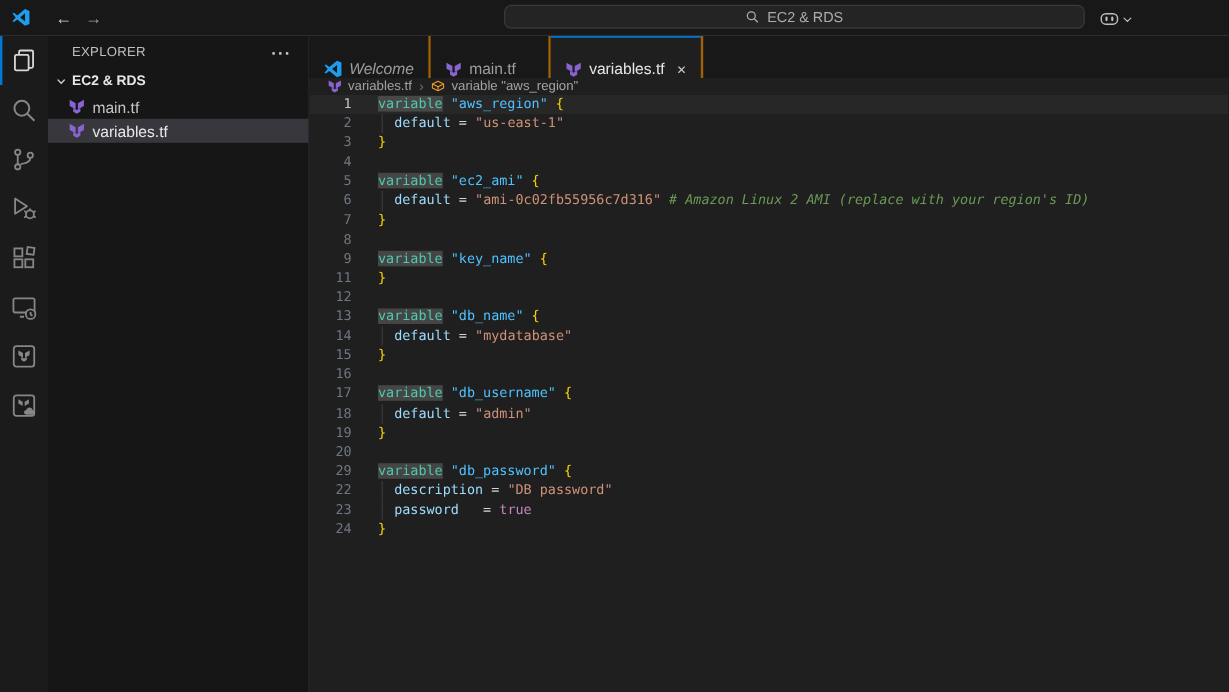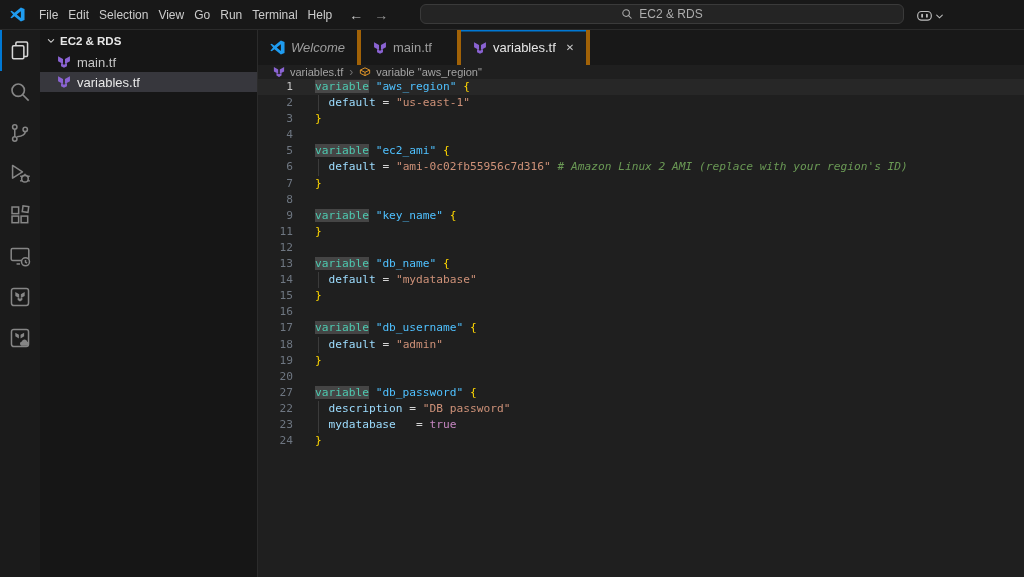--- a/index.html
+++ b/index.html
@@ -36,23 +36,23 @@
   .wsrow{height:22px;display:flex;align-items:center;gap:2px;padding-left:4px;
          font-size:11.5px;font-weight:bold;color:#E7E7E7;flex:none;}
   .wschev{display:flex;color:#CCCCCC;}
   .file-row{height:20px;display:flex;align-items:center;gap:6px;padding-left:17px;
             font-size:13px;color:#C5C5C5;flex:none;}
   .file-row.selected{background:#37373D;color:#E8E8E8;}
   .file-row .icon{display:flex;}
   
   .editorcol{flex:1;display:flex;flex-direction:column;min-width:0;background:#1F1F1F;}
   .tabbar{height:35px;flex:none;background:#181818;display:flex;align-items:stretch;}
-  .tab{display:inline-flex;align-items:center;gap:6px;padding:0 12px;min-width:100px;
+  .tab{display:inline-flex;align-items:flex-end;gap:6px;padding:0 12px;min-width:100px;
        box-sizing:border-box;background:#181818;color:#9D9D9D;font-size:13px;
-       border-right:4px solid #a16207;position:relative;}
+       border-right:2px solid #a16207;position:relative;}
   .tab .icon{display:flex;}
   .tab-label.italic{font-style:italic;}
   .tab.active{background:#1F1F1F;color:#E6E6E6;box-shadow:inset 0 1.5px 0 0 var(--accent,#0078D4);}
   .tab-close{margin-left:auto;font-size:10px;color:#CCCCCC;padding-left:4px;}
   .breadcrumb{height:14px;flex:none;display:flex;align-items:center;gap:5px;
               padding-left:15px;font-size:11px;color:#A3A3A3;background:#1F1F1F;}
   .breadcrumb .bicon{display:flex;}
   .bsep{color:#6F6F6F;font-size:12px;margin:0 1px;}
   
   .code{flex:1;overflow:hidden;font-family:"DejaVu Sans Mono",monospace;font-size:11.2px;}
@@ -76,30 +76,20 @@
 </head>
 <body>
 
 <div class="app">
   <div class="titlebar">
     <span class="logo">
       <svg width="15" height="15" viewBox="0 0 16 16">
           <path fill="var(--vscode-blue,#1F9CF0)" fill-rule="evenodd" d="M11.6 0.6 L15.5 2.2 V13.8 L11.6 15.4 L4.7 9.8 L1.8 12.1 L0.4 11.4 L3.3 8 L0.4 4.6 L1.8 3.9 L4.7 6.2 Z M11.6 4.4 L7.2 8 L11.6 11.6 Z"></path>
         </svg>
     </span>
-    <div class="menus" id="menus">
-        <div class="menu-item">File</div>
-        <div class="menu-item">Edit</div>
-        <div class="menu-item">Selection</div>
-        <div class="menu-item">View</div>
-        <div class="menu-item">Go</div>
-        <div class="menu-item">Run</div>
-        <div class="menu-item">Terminal</div>
-        <div class="menu-item">Help</div>
-      </div>
     <div class="navarrows">
       <span class="arrow">←</span>
       <span class="arrow dim">→</span>
     </div>
     <div class="cmdcenter">
       <span class="sicon">
         <svg width="12" height="12" viewBox="0 0 16 16" fill="none" stroke="currentColor" stroke-width="1.4">
             <circle cx="6.8" cy="6.8" r="4.4"></circle>
             <path d="M10.1 10.1 L14 14"></path>
           </svg>
@@ -199,20 +189,24 @@
                 <polygon points="4.6,4.2 7.2,5.7 7.2,8.3 4.6,6.8"></polygon>
                 <polygon points="11,4.2 8.4,5.7 8.4,8.3 11,6.8"></polygon>
               </g>
               <path fill="currentColor" stroke="none" d="M9.6 13.6 c-.9 0-1.6-.7-1.6-1.5 0-.8.6-1.4 1.4-1.5.2-.9 1-1.5 1.9-1.5 1 0 1.9.7 2 1.7.6.1 1.1.7 1.1 1.3 0 .8-.7 1.5-1.5 1.5 Z"></path>
             </svg>
           </span>
         </div>
       </div>
 
     <div class="sidebar">
+      <div class="sbheader">
+        <span class="sbtitle">EXPLORER</span>
+        <span class="sbmore">···</span>
+      </div>
       <div class="wsrow">
         <span class="wschev">
           <svg width="14" height="14" viewBox="0 0 16 16" fill="none" stroke="currentColor" stroke-width="1.3" stroke-linecap="round">
               <path d="M5 6.5 l3 3 3-3"></path>
             </svg>
         </span>
         <span>EC2 &amp; RDS</span>
       </div>
       <div id="filelist">
           <div class="file-row">
@@ -360,30 +354,30 @@
           </div>
           <div class="cline">
             <span class="lnum">19</span>
             <span class="ltext"><span class="tk-b">}</span></span>
           </div>
           <div class="cline">
             <span class="lnum">20</span>
             <span class="ltext"></span>
           </div>
           <div class="cline">
-            <span class="lnum">27</span>
+            <span class="lnum">29</span>
             <span class="ltext"><span class="tk-k hl">variable</span><span class="tk-p"> </span><span class="tk-l">"db_password"</span><span class="tk-p"> </span><span class="tk-b">{</span></span>
           </div>
           <div class="cline">
             <span class="lnum">22</span>
             <span class="ltext"><span class="guide"></span><span class="tk-p">  </span><span class="tk-pr">description</span><span class="tk-p"> </span><span class="tk-o">=</span><span class="tk-p"> </span><span class="tk-s">"DB password"</span></span>
           </div>
           <div class="cline">
             <span class="lnum">23</span>
-            <span class="ltext"><span class="guide"></span><span class="tk-p">  </span><span class="tk-pr">mydatabase</span><span class="tk-p">   </span><span class="tk-o">=</span><span class="tk-p"> </span><span class="tk-t">true</span></span>
+            <span class="ltext"><span class="guide"></span><span class="tk-p">  </span><span class="tk-pr">password</span><span class="tk-p">   </span><span class="tk-o">=</span><span class="tk-p"> </span><span class="tk-t">true</span></span>
           </div>
           <div class="cline">
             <span class="lnum">24</span>
             <span class="ltext"><span class="tk-b">}</span></span>
           </div>
         </div>
     </div>
   </div>
 </div>
 

